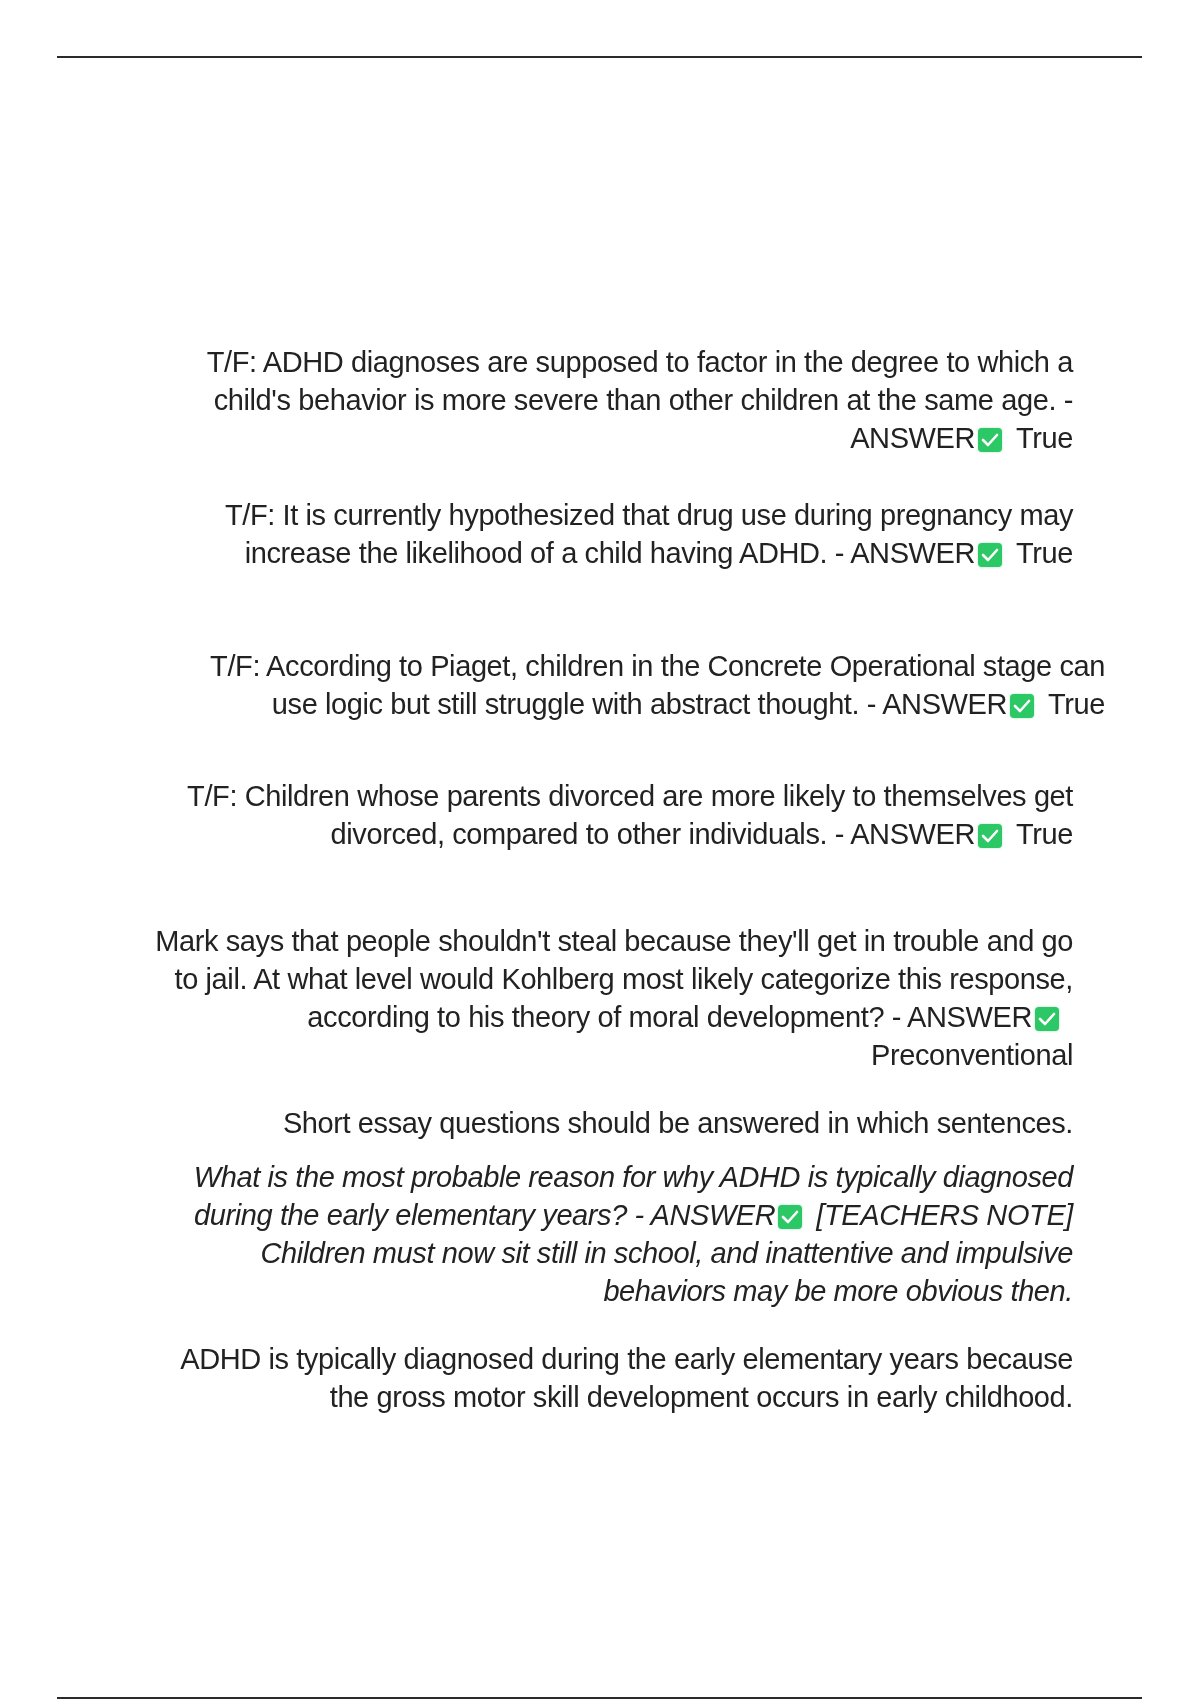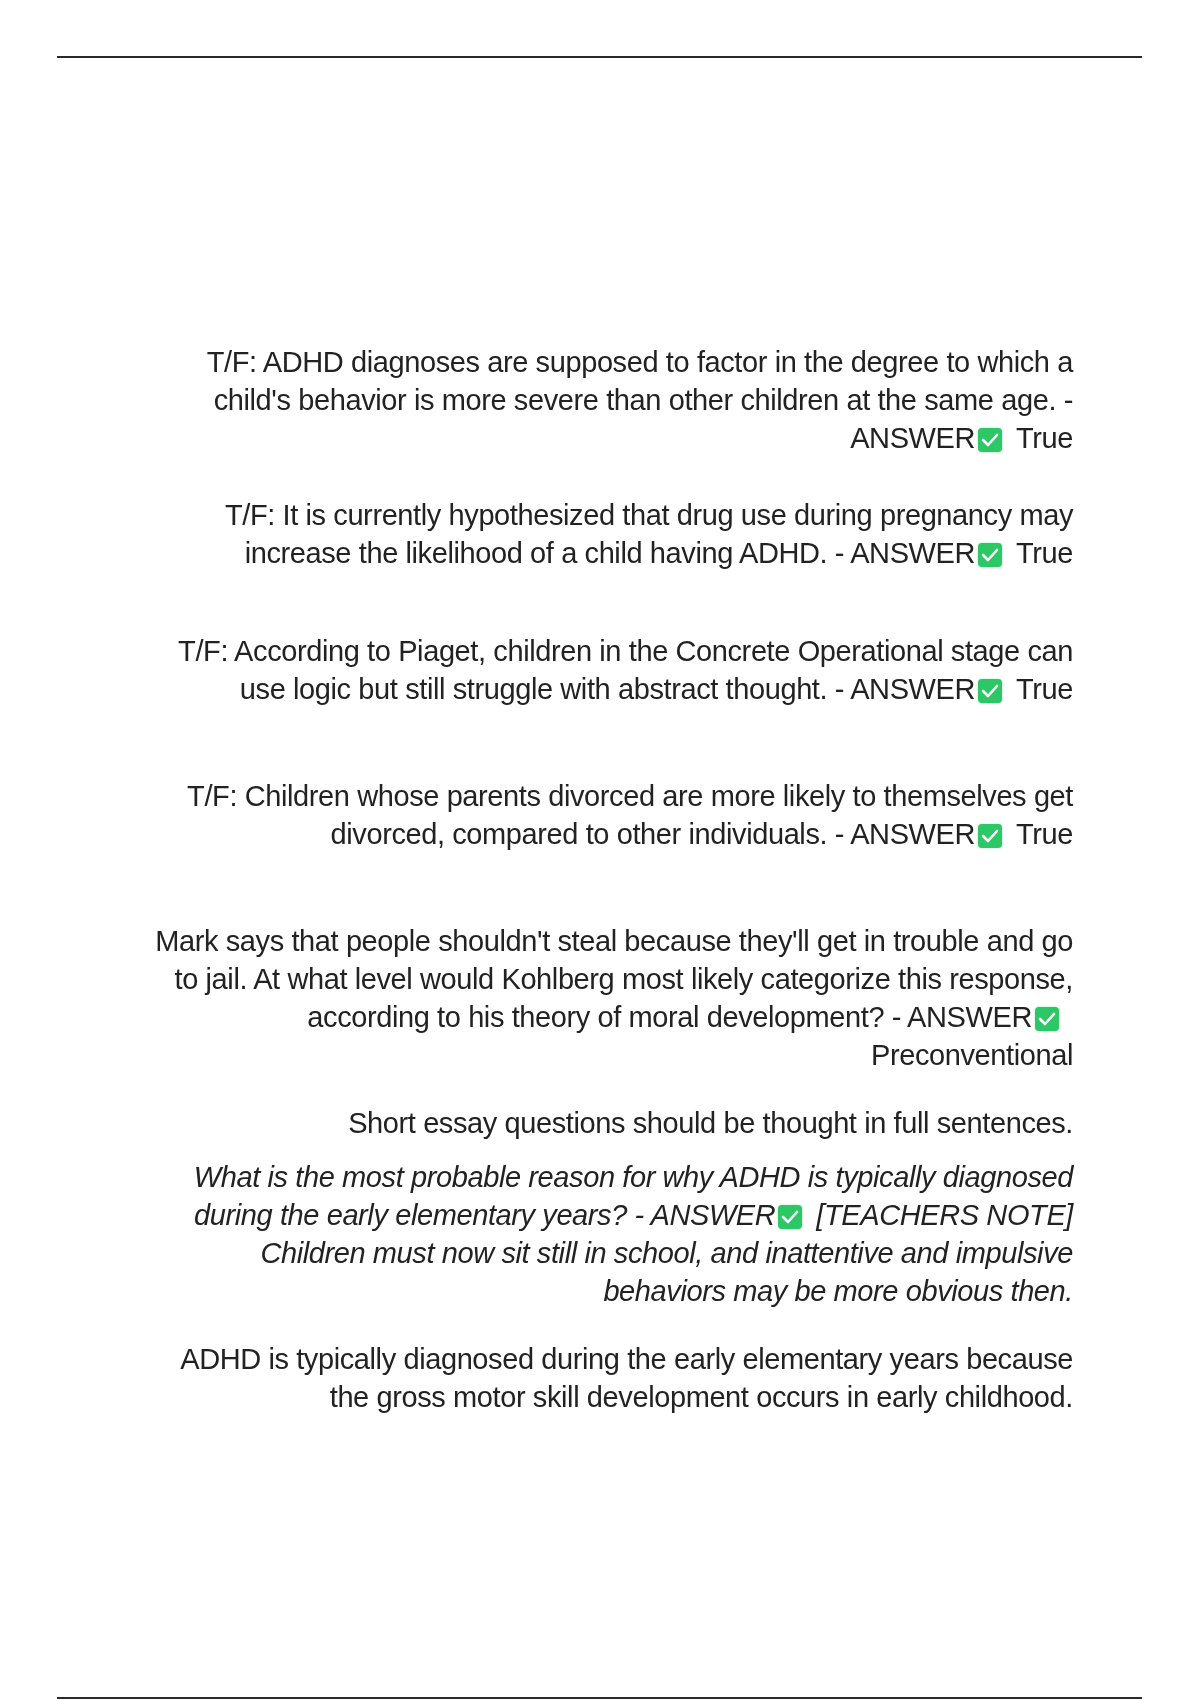--- a/index.html
+++ b/index.html
@@ -46,21 +46,21 @@
 
 <div class="block" style="top:496px;">
   <p>
     <span>T/F: It is currently hypothesized that drug use during pregnancy may increase the likelihood of a child having ADHD.</span>
     <span>- ANSWER</span><span class="check"><svg width="18" height="16" viewBox="0 0 18 16">
           <path d="M2 8 L7 13 L16 3" stroke="#ffffff" stroke-width="2.6" fill="none" stroke-linecap="round" stroke-linejoin="round"></path>
         </svg></span><span>True</span>
   </p>
 </div>
 
-<div class="block" style="top:632px;">
+<div class="block" style="top:647px;margin-left:32px;">
   <p>
     <span>T/F: According to Piaget, children in the Concrete Operational stage can use logic but still struggle with abstract thought.</span>
     <span>- ANSWER</span><span class="check"><svg width="18" height="16" viewBox="0 0 18 16">
           <path d="M2 8 L7 13 L16 3" stroke="#ffffff" stroke-width="2.6" fill="none" stroke-linecap="round" stroke-linejoin="round"></path>
         </svg></span><span>True</span>
   </p>
 </div>
 
 <div class="block" style="top:777px;">
   <p>
@@ -74,21 +74,21 @@
 <div class="block" style="top:922px;">
   <p>
     <span>Mark says that people shouldn't steal because they'll get in trouble and go to jail. At what level would Kohlberg most likely categorize this response, according to his theory of moral development?</span>
     <span>- ANSWER</span><span class="check"><svg width="18" height="16" viewBox="0 0 18 16">
           <path d="M2 8 L7 13 L16 3" stroke="#ffffff" stroke-width="2.6" fill="none" stroke-linecap="round" stroke-linejoin="round"></path>
         </svg></span><span>Preconventional</span>
   </p>
 </div>
 
 <div class="block" style="top:1104px;">
-  <p>Short essay questions should be thought in full sentences.</p>
+  <p>Short essay questions should be answered in which sentences.</p>
 </div>
 
 <div class="block" style="top:1158px;font-style:italic;">
   <p>
     <span>What is the most probable reason for why ADHD is typically diagnosed during the early elementary years?</span>
     <span>- ANSWER</span><span class="check"><svg width="18" height="16" viewBox="0 0 18 16">
           <path d="M2 8 L7 13 L16 3" stroke="#ffffff" stroke-width="2.6" fill="none" stroke-linecap="round" stroke-linejoin="round"></path>
         </svg></span><span>[TEACHERS NOTE] Children must now sit still in school, and inattentive and impulsive behaviors may be more obvious then.</span>
   </p>
 </div>

